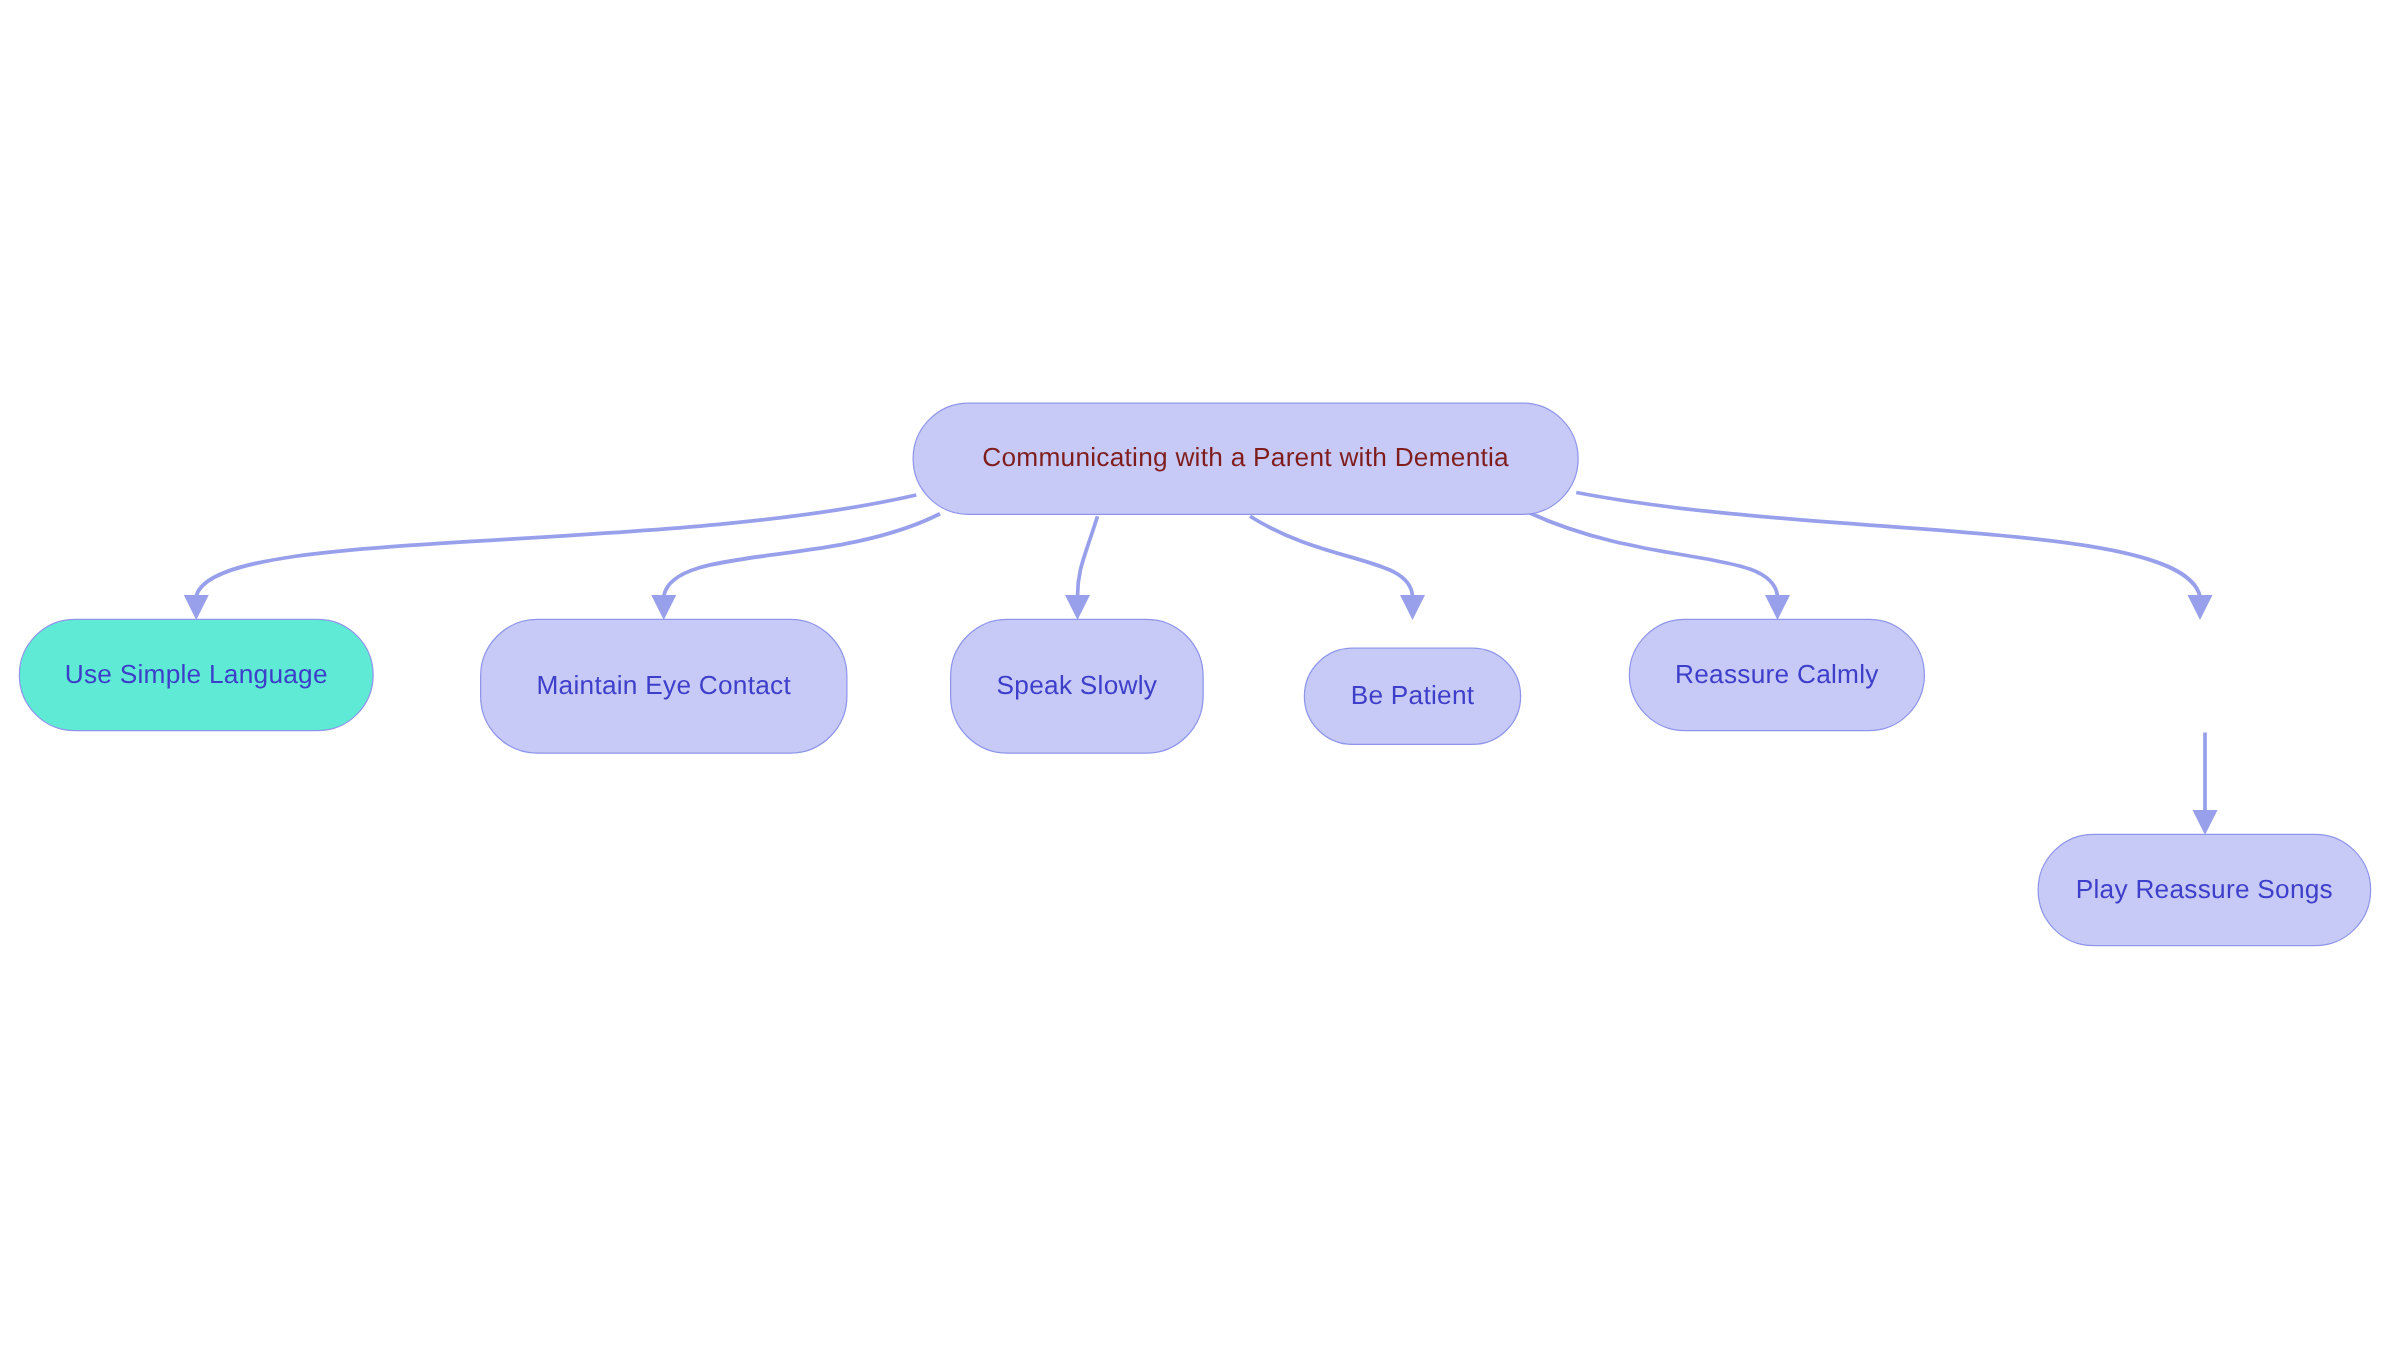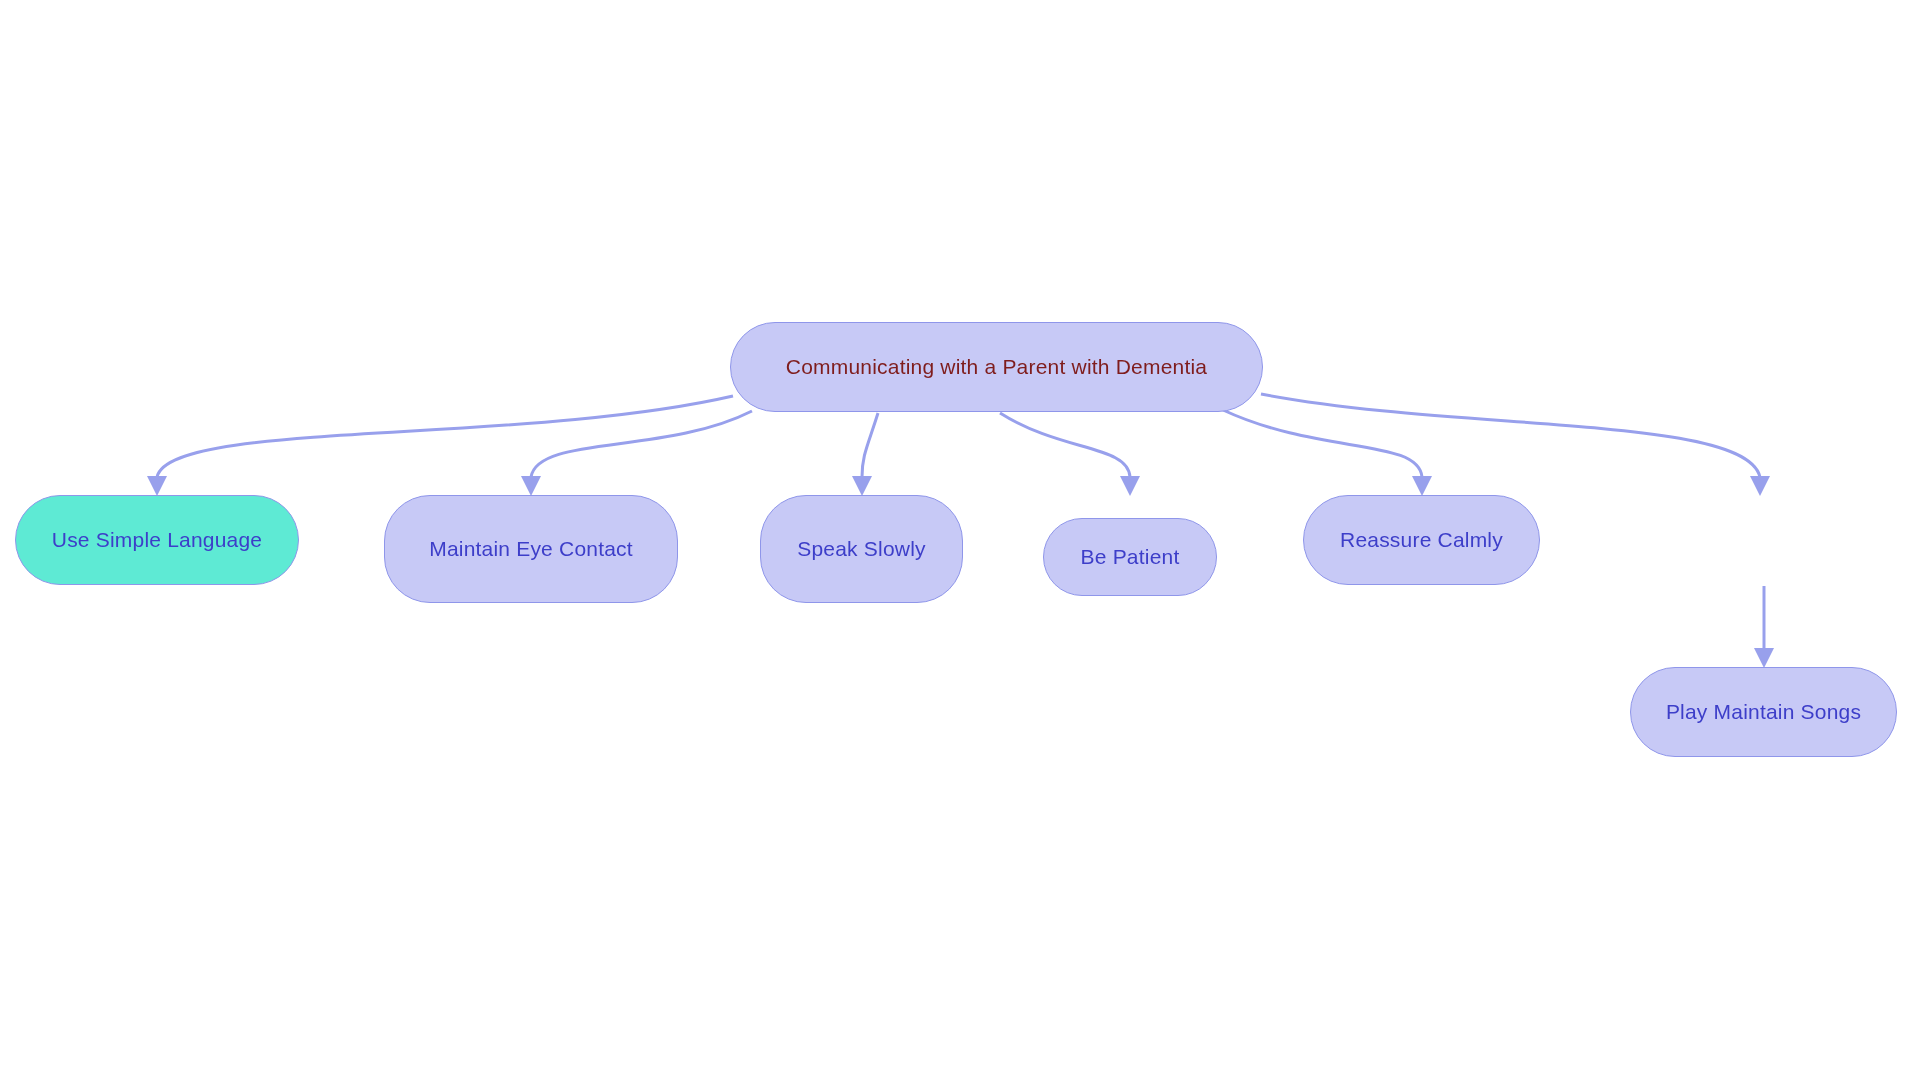--- a/index.html
+++ b/index.html
@@ -59,16 +59,16 @@
       <div class="node" style="left: 760px; top: 495px; width: 203px; height: 108px; background: rgb(199, 201, 246); border: 1.5px solid rgb(143, 150, 234); color: rgb(61, 62, 201);">
         <span>Speak Slowly</span>
       </div>
       <div class="node" style="left: 1043px; top: 495px; width: 174px; height: 78px; background: rgb(199, 201, 246); border: 1.5px solid rgb(143, 150, 234); color: rgb(61, 62, 201); margin-top: 23px;">
         <span>Be Patient</span>
       </div>
       <div class="node" style="left: 1303px; top: 495px; width: 237px; height: 90px; background: rgb(199, 201, 246); border: 1.5px solid rgb(143, 150, 234); color: rgb(61, 62, 201); text-align: center;">
         <span>Reassure Calmly</span>
       </div>
       <div class="node" style="left: 1630px; top: 667px; width: 267px; height: 90px; background: rgb(199, 201, 246); border: 1.5px solid rgb(143, 150, 234); color: rgb(61, 62, 201);">
-        <span>Play Maintain Songs</span>
+        <span>Play Reassure Songs</span>
       </div>
     </div>
 </div>
 
 </body></html>

